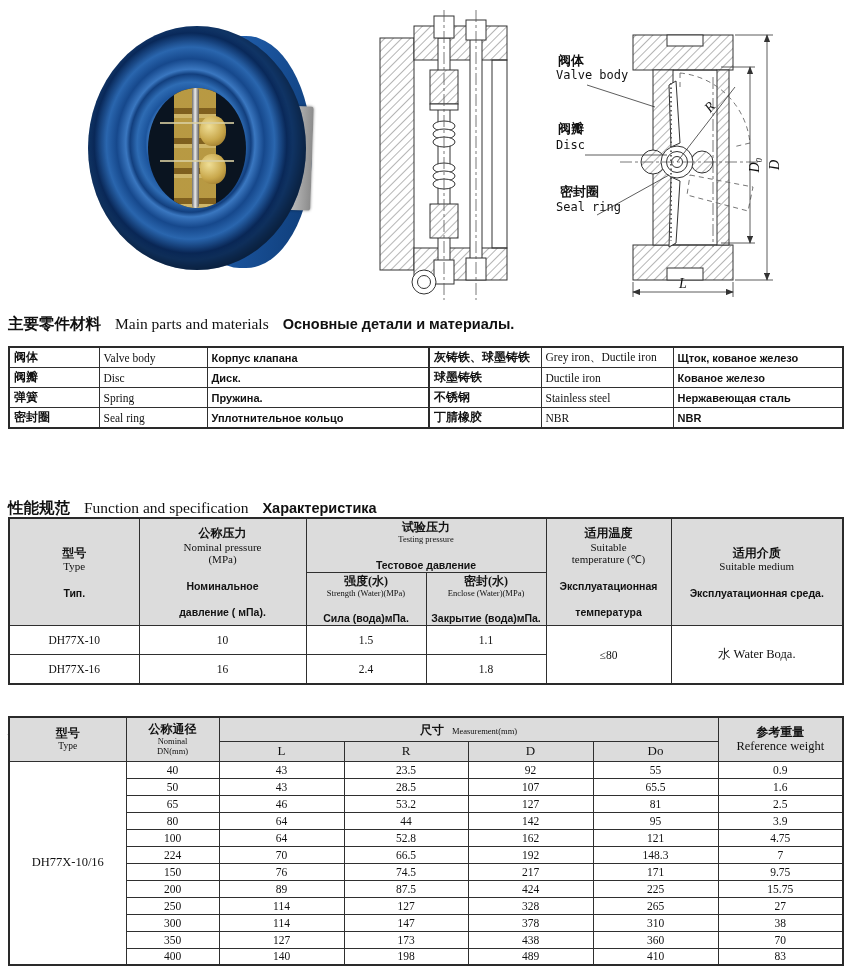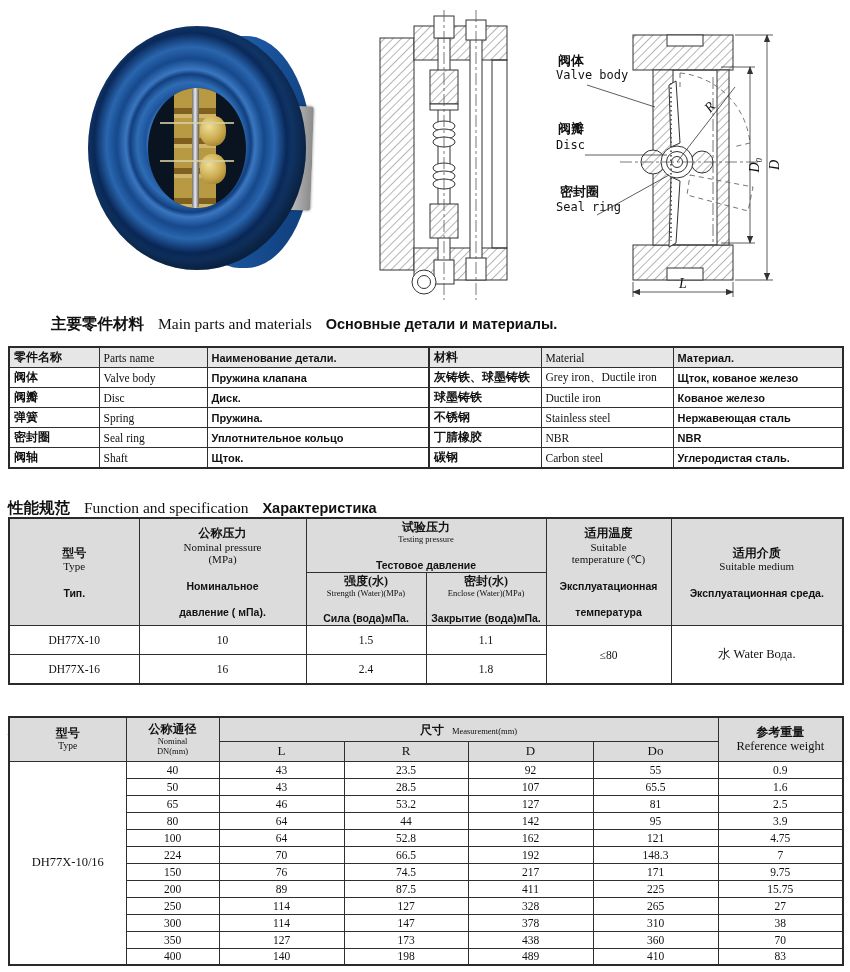--- a/index.html
+++ b/index.html
@@ -198,46 +198,38 @@
     </g>
   </svg>
 
   <div class="fig-label fl-cn" style="left:558px; top:52px;">阀体</div>
   <div class="fig-label fl-en" style="left:556px; top:68px;">Valve body</div>
   <div class="fig-label fl-cn" style="left:558px; top:120px;">阀瓣</div>
   <div class="fig-label fl-en" style="left:556px; top:138px;">Disc</div>
   <div class="fig-label fl-cn" style="left:560px; top:183px;">密封圈</div>
   <div class="fig-label fl-en" style="left:556px; top:200px;">Seal ring</div>
 
-  <div class="sec-title" style="top:314px;margin-left:43px;">
+  <div class="sec-title" style="top:314px;">
     <span class="t-cn">主要零件材料</span><span class="t-en">Main parts and materials</span><span class="t-ru">Основные детали и материалы.</span>
   </div>
 
   <table id="materials-table">
     <colgroup>
         <col style="width:90px">
         <col style="width:108px">
         <col style="width:222px">
         <col style="width:112px">
         <col style="width:132px">
         <col style="width:170px">
       </colgroup>
     <tbody>
-        <tr>
-      <td class="hdr-lt cn">零件名称</td>
-      <td class="hdr-lt en">Parts name</td>
-      <td class="hdr-lt ru">Наименование детали.</td>
-      <td class="hdr-lt cn div-left">材料</td>
-      <td class="hdr-lt en">Material</td>
-      <td class="hdr-lt ru">Материал.</td>
-    </tr>
     <tr>
       <td class="cn">阀体</td>
       <td class="en">Valve body</td>
-      <td class="ru">Пружина клапана</td>
+      <td class="ru">Корпус клапана</td>
       <td class="cn div-left">灰铸铁、球墨铸铁</td>
       <td class="en">Grey iron、Ductile iron</td>
       <td class="ru">Щток, кованое железо</td>
     </tr>
     <tr>
       <td class="cn">阀瓣</td>
       <td class="en">Disc</td>
       <td class="ru">Диск.</td>
       <td class="cn div-left">球墨铸铁</td>
       <td class="en">Ductile iron</td>
@@ -251,28 +243,20 @@
       <td class="en">Stainless steel</td>
       <td class="ru">Нержавеющая сталь</td>
     </tr>
     <tr>
       <td class="cn">密封圈</td>
       <td class="en">Seal ring</td>
       <td class="ru">Уплотнительное кольцо</td>
       <td class="cn div-left">丁腈橡胶</td>
       <td class="en">NBR</td>
       <td class="ru">NBR</td>
-    </tr>
-    <tr>
-      <td class="cn">阀轴</td>
-      <td class="en">Shaft</td>
-      <td class="ru">Щток.</td>
-      <td class="cn div-left">碳钢</td>
-      <td class="en">Carbon steel</td>
-      <td class="ru">Углеродистая сталь.</td>
     </tr>
   </tbody>
     </table>
 
   <div class="sec-title" style="top:498px;">
     <span class="t-cn">性能规范</span><span class="t-en">Function and specification</span><span class="t-ru">Характеристика</span>
   </div>
 
   <table id="spec-table">
     <colgroup>
@@ -438,21 +422,21 @@
       <td class="num">76</td>
       <td class="num">74.5</td>
       <td class="num">217</td>
       <td class="num">171</td>
       <td class="num">9.75</td>
     </tr>
     <tr>
       <td class="num">200</td>
       <td class="num">89</td>
       <td class="num">87.5</td>
-      <td class="num">411</td>
+      <td class="num">424</td>
       <td class="num">225</td>
       <td class="num">15.75</td>
     </tr>
     <tr>
       <td class="num">250</td>
       <td class="num">114</td>
       <td class="num">127</td>
       <td class="num">328</td>
       <td class="num">265</td>
       <td class="num">27</td>

